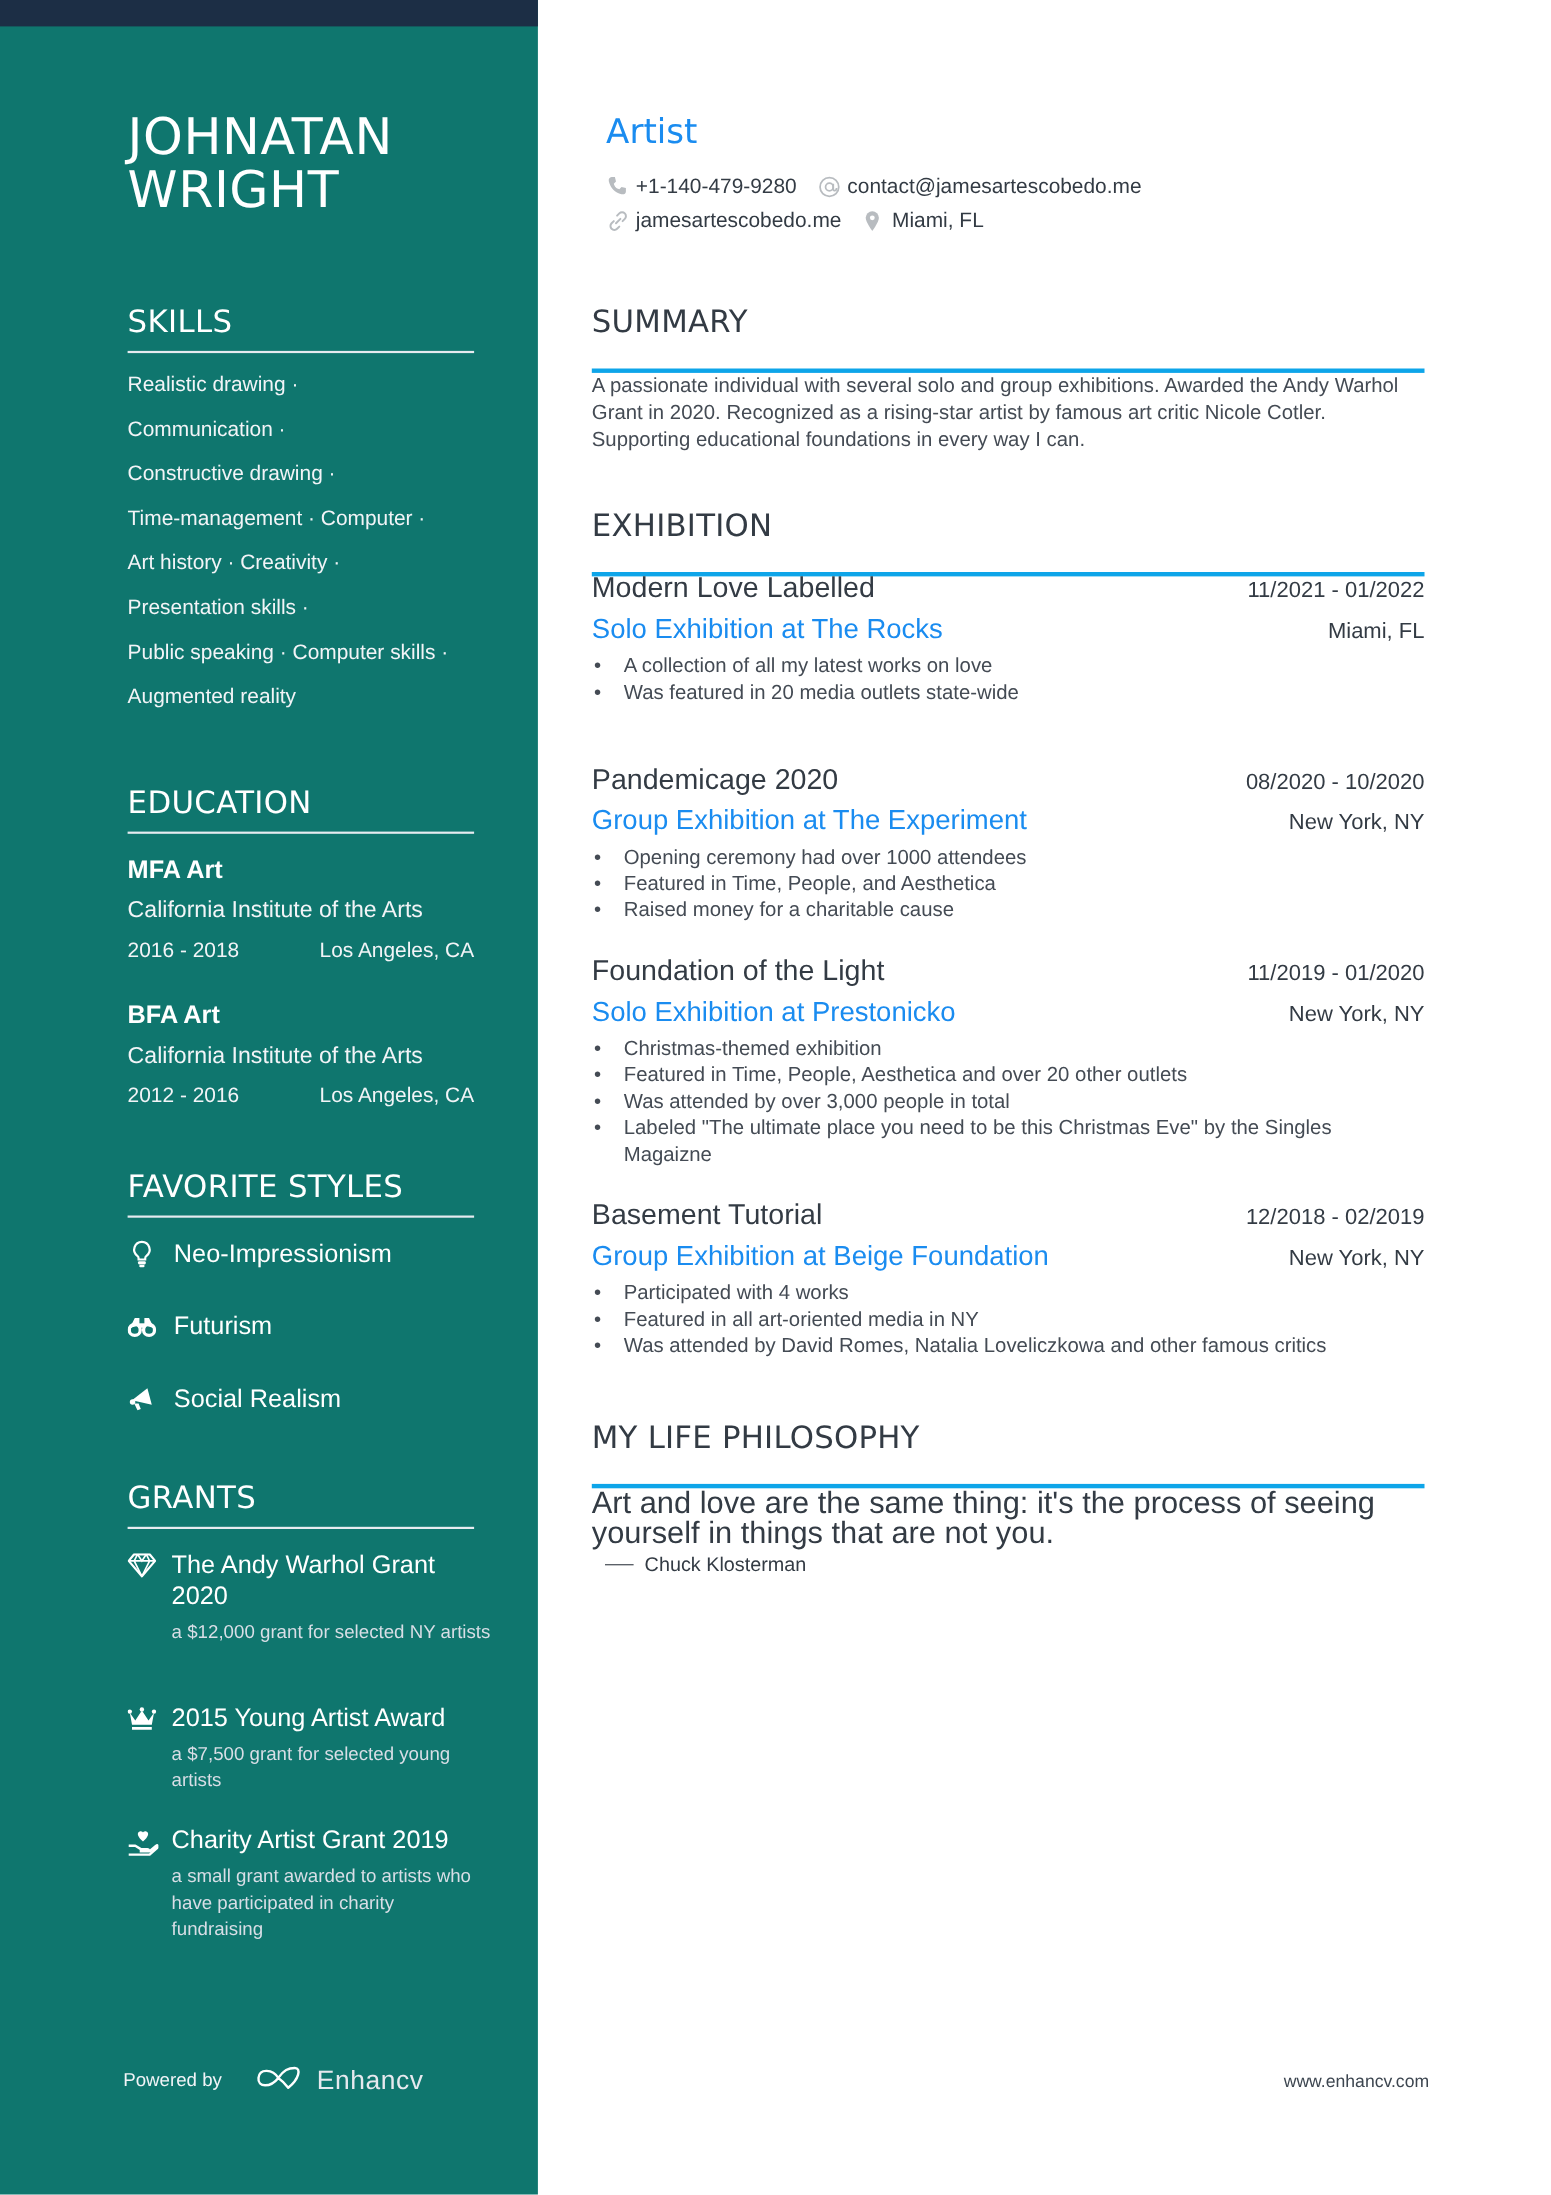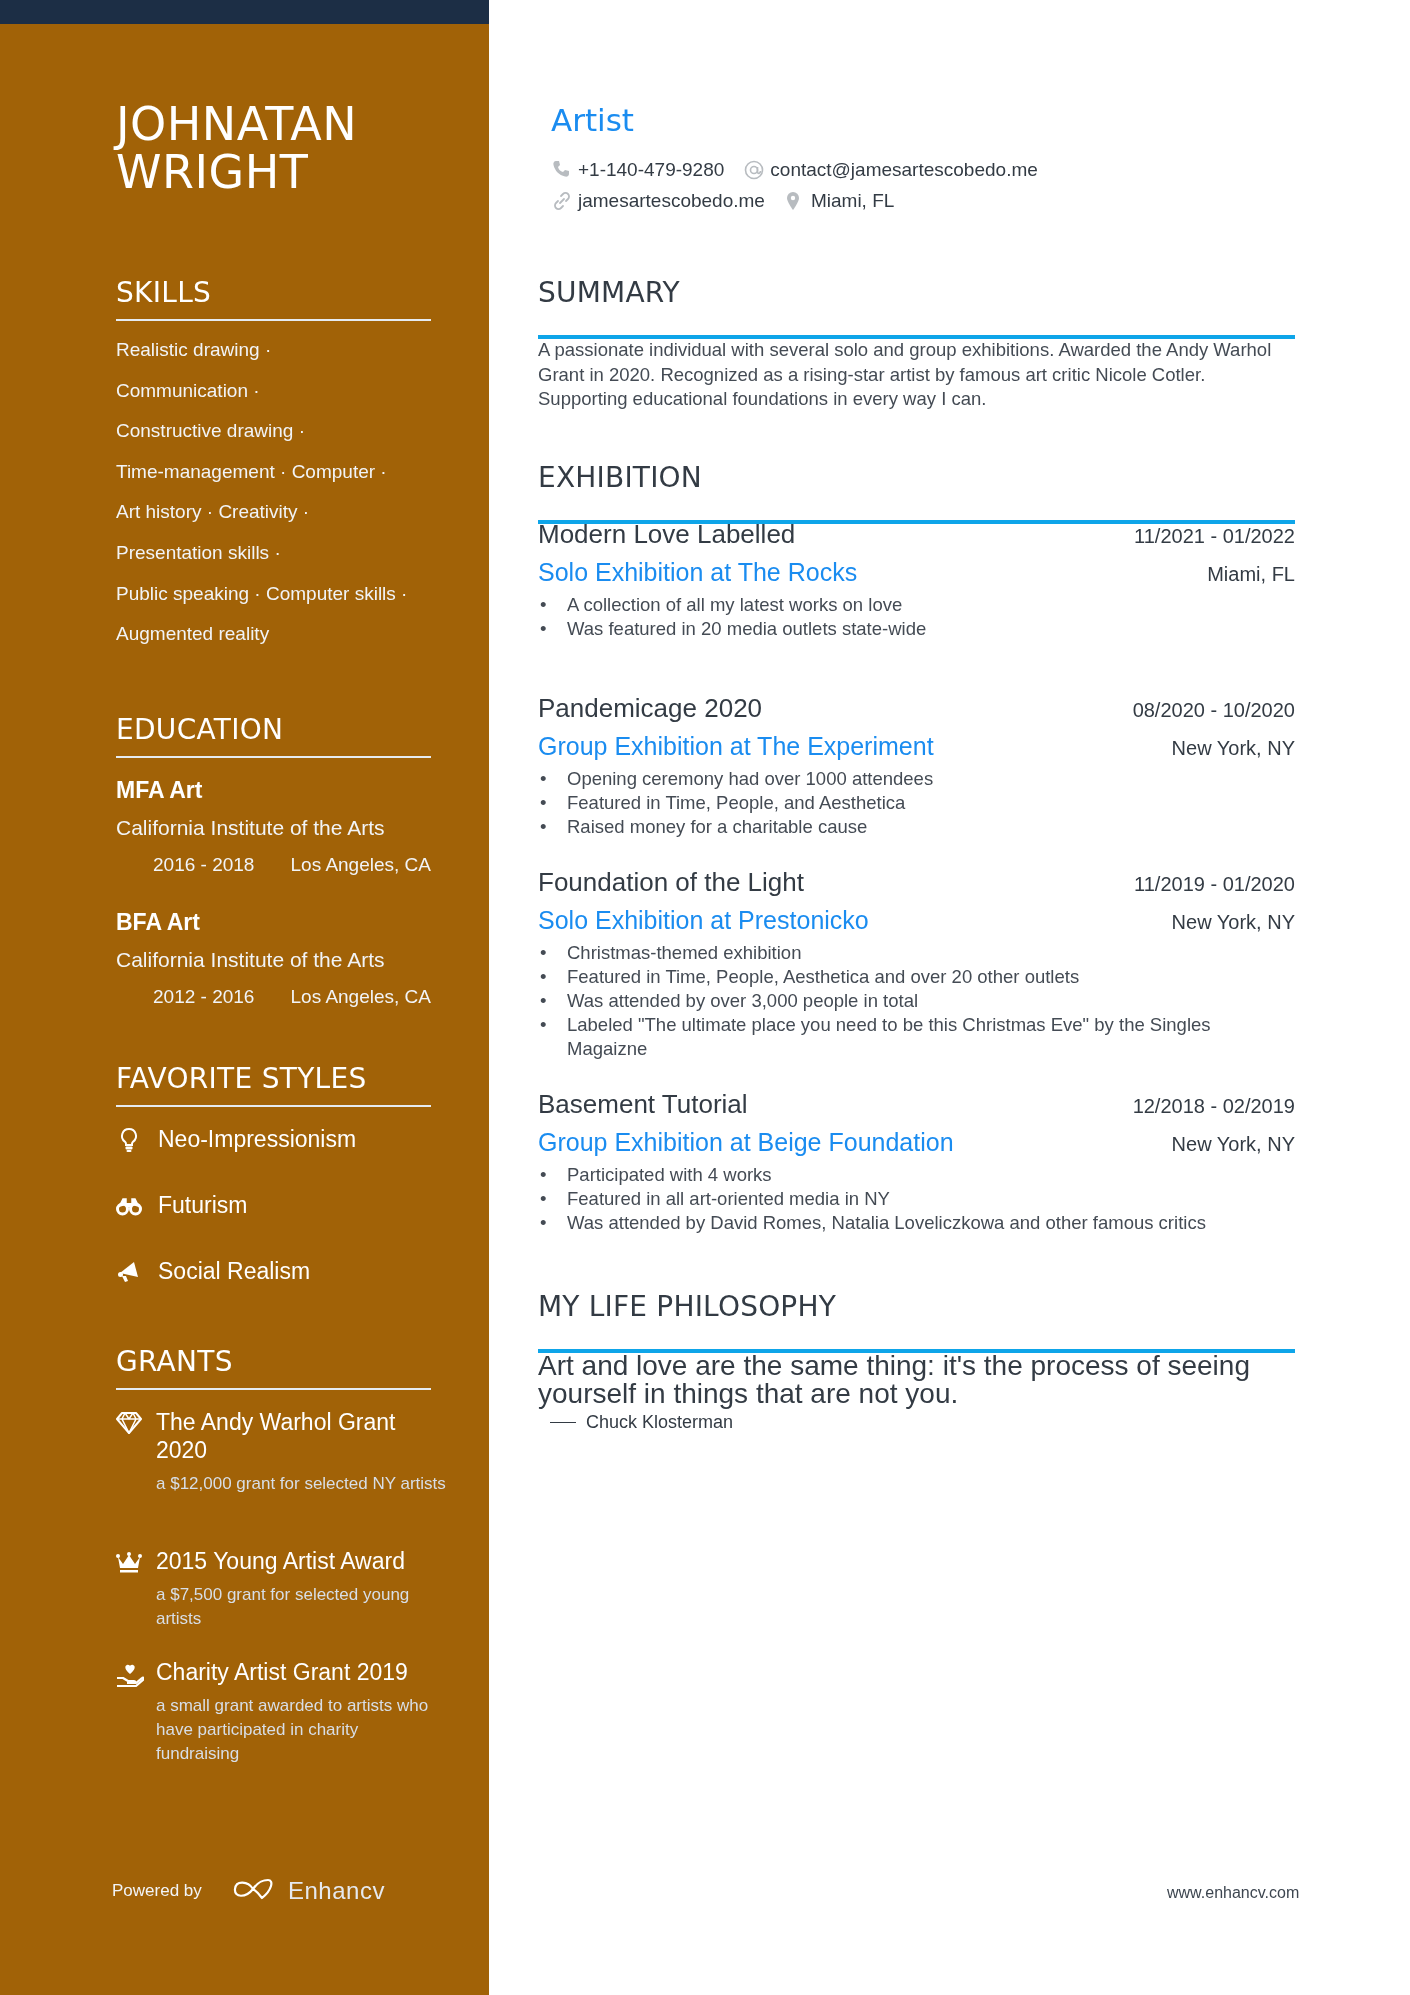--- a/index.html
+++ b/index.html
@@ -2,41 +2,41 @@
 <html><head>
 <meta charset="utf-8">
 <style>
   html, body { margin: 0; padding: 0; }
   body {
     width: 1410px; height: 1995px; position: relative; overflow: hidden;
     background: #ffffff; font-family: "Liberation Sans", sans-serif;
   }
   .sidebar {
     position: absolute; left: 0; top: 0; width: 489px; height: 1995px;
-    background: #a16207; color: #ffffff;
+    background: #0f766e; color: #ffffff;
   }
   .sidebar-topband { position: absolute; left: 0; top: 0; width: 489px; height: 24px; background: #1c2e45; }
   .name {
     position: absolute; left: 116px; top: 100px; width: 340px;
     font-size: 46px; line-height: 48px; letter-spacing: 0.5px; font-weight: normal;
     font-family: "DejaVu Sans", sans-serif;
   }
   .name span { display: block; }
   .s-head {
     position: absolute; left: 116px; width: 315px;
     font-size: 28px; font-weight: normal; letter-spacing: 0.3px;
     border-bottom: 2px solid #e6ebf0; padding-bottom: 10px;
     font-family: "DejaVu Sans", sans-serif;
   }
   .skills { position: absolute; left: 116px; top: 337px; width: 330px; }
   .skill-line { font-size: 19px; height: 40.6px; line-height: 26px; color: #f2f4f7; white-space: nowrap; }
   .edu { position: absolute; left: 116px; width: 315px; }
   .edu-degree { font-size: 23px; font-weight: bold; line-height: 30px; height: 38px; }
   .edu-school { font-size: 21px; line-height: 30px; height: 39px; color: #f2f4f7; }
-  .edu-meta { font-size: 19px; line-height: 26px; display: flex; justify-content: space-between; color: #f2f4f7; margin-left: 37px; }
+  .edu-meta { font-size: 19px; line-height: 26px; display: flex; justify-content: space-between; color: #f2f4f7; }
   .style-item { position: absolute; left: 116px; display: flex; align-items: center; font-size: 23px; }
   .style-item .ic { width: 26px; height: 26px; margin-right: 16px; display: inline-flex; align-items: center; justify-content: center; }
   .grant { position: absolute; left: 116px; width: 330px; }
   .grant .ic { position: absolute; left: 0; top: 4px; width: 26px; height: 26px; }
   .grant-title { margin-left: 40px; font-size: 23px; line-height: 28px; }
   .grant-desc { margin-left: 40px; margin-top: 8px; font-size: 17px; line-height: 24px; color: #d8dee6; }
   .powered { position: absolute; left: 112px; top: 1881px; font-size: 17px; color: #f2f4f7; }
   .brand { position: absolute; left: 232px; top: 1876px; display: flex; align-items: center; }
   .brand-text { font-size: 24px; color: #e6e9ee; margin-left: 10px; letter-spacing: 0.5px; }
 

